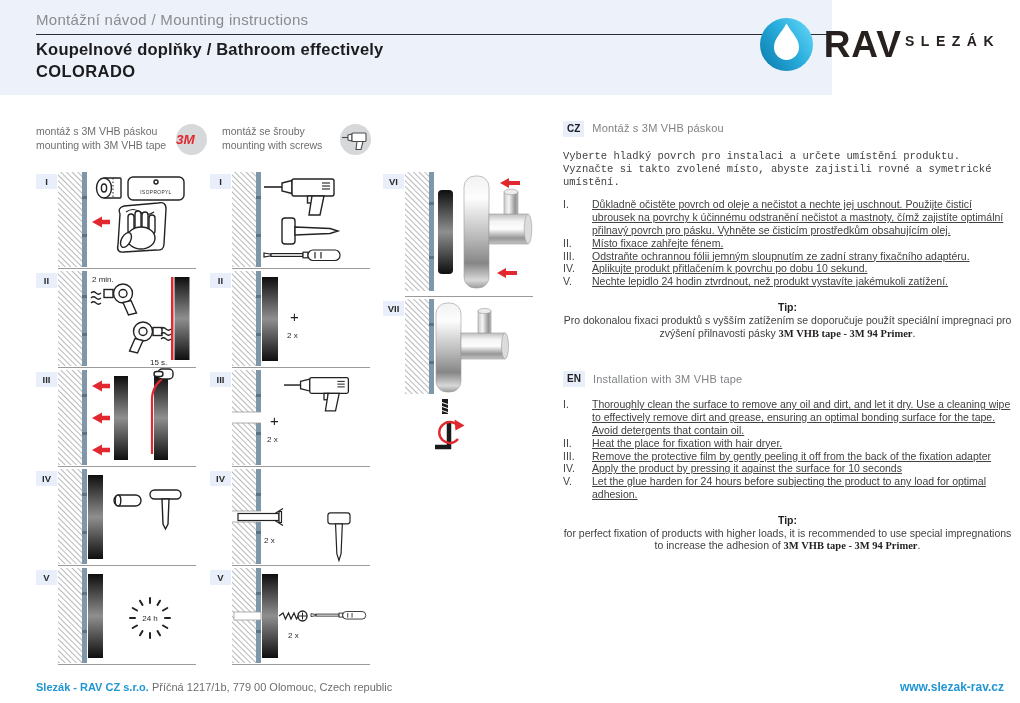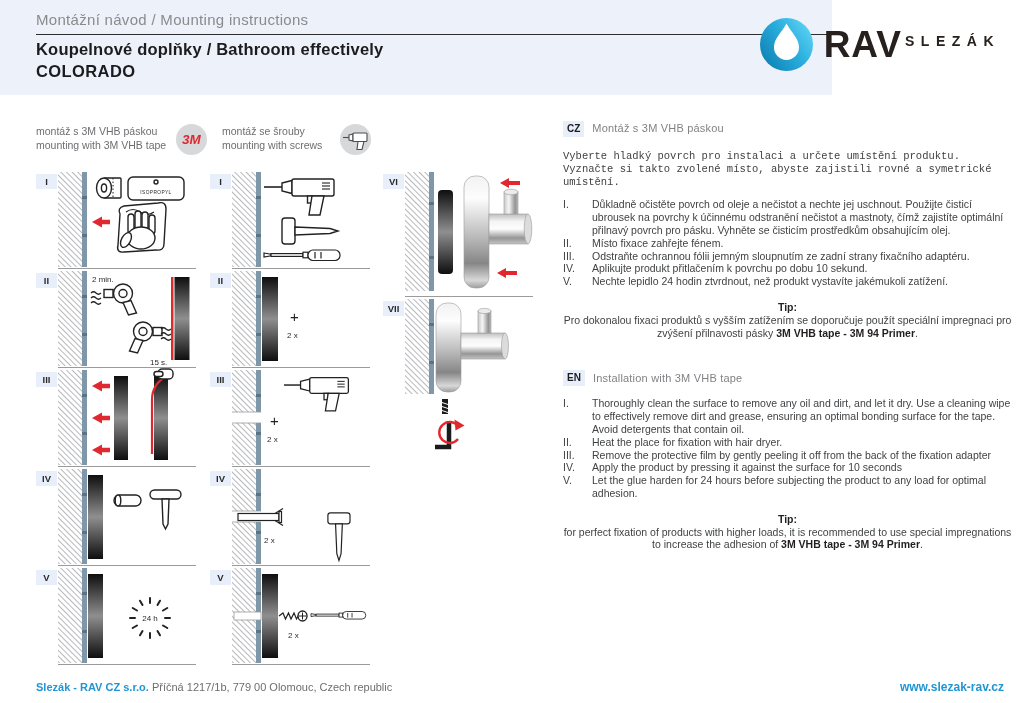--- a/index.html
+++ b/index.html
@@ -17,21 +17,21 @@
   
   .logo{right:20px;top:16px;display:flex;align-items:center;gap:9px;}
   .logo-txt{display:flex;}
   .logo-brand{font-size:37px;font-weight:bold;color:#26211e;line-height:.85;letter-spacing:1px;}
   .logo-sub{font-size:14px;font-weight:bold;color:#26211e;letter-spacing:6.5px;margin-top:4px;padding-left:3px;}
 
   
   .legend{font-size:10.5px;color:#6d6e71;line-height:1.35;}
   .legend-tape{left:36px;top:124px;}
   .legend-screws{left:222px;top:124px;}
-  .lcircle{width:31px;height:31px;border-radius:50%;background:#d7d8da;display:flex;align-items:center;justify-content:center;}
+  .lcircle{width:31px;height:31px;border-radius:50%;background:#d7d8da;display:flex;align-items:center;justify-content:flex-start;}
   .c3m{left:176px;top:124px;}
   .cdrill{left:340px;top:124px;}
   .badge-3m{color:#e0282e;font-weight:bold;font-style:italic;font-size:13.5px;}
 
   
   .dcol{display:flex;flex-direction:column;}
   .col1{left:36px;top:170px;width:160px;}
   .col2{left:210px;top:170px;width:160px;}
   .col3{left:383px;top:170px;width:150px;}
   .drow{position:relative;height:99px;}
@@ -49,24 +49,24 @@
   
   .rcol{left:563px;top:120px;width:449px;font-size:10.5px;color:#414244;line-height:1.22;}
   .lang-badge{display:inline-block;background:#e9effa;color:#1c1c1e;font-weight:bold;font-size:10px;
      padding:2px 4px;vertical-align:middle;}
   .badge-row{display:flex;align-items:center;gap:8px;height:18px;}
   .rheading{color:#808285;font-size:11px;letter-spacing:.2px;}
   .intro{margin-top:12px;font-family:Liberation Mono, monospace;}
   .ilist{margin-top:10px;}
   .li{display:flex;}
   .num{width:29px;flex:none;}
-  .itx{flex:1;}
+  .itx{flex:1;text-decoration:underline;}
   .tip{margin-top:13px;text-align:center;}
   .tip-label{font-weight:bold;color:#231f20;}
-  .tip b{color:#231f20;}
+  .tip b{color:#231f20;font-family:Liberation Serif, serif;}
   .gap-en{margin-top:30px;}
 
   
   .footer{left:36px;top:681px;font-size:11px;color:#6d6e71;}
   .company{color:#2196d3;font-weight:bold;}
   .site{right:16px;top:680px;font-size:12px;color:#2196d3;font-weight:bold;text-decoration:none;}
 </style>
 </head>
 <body>
 

